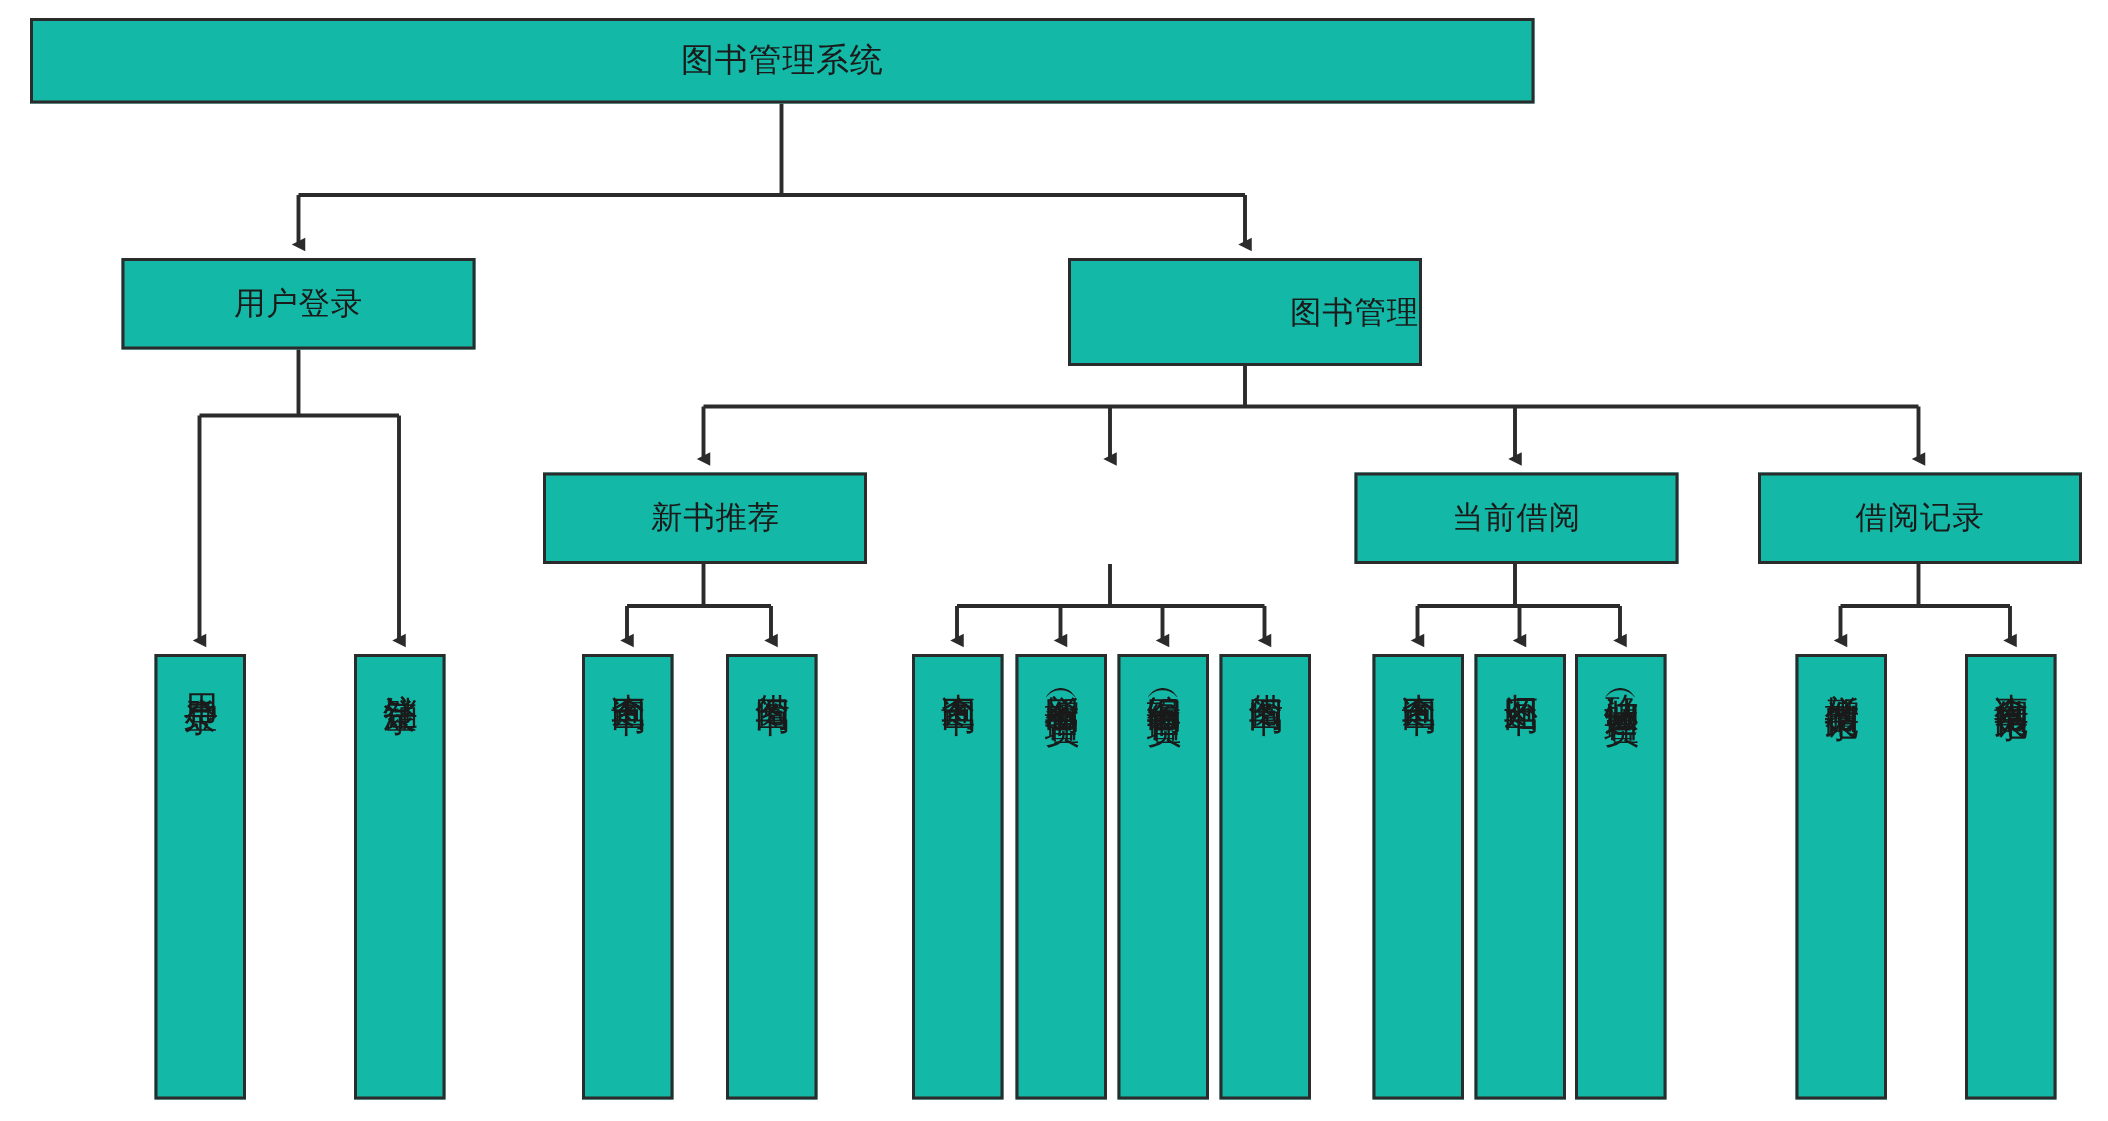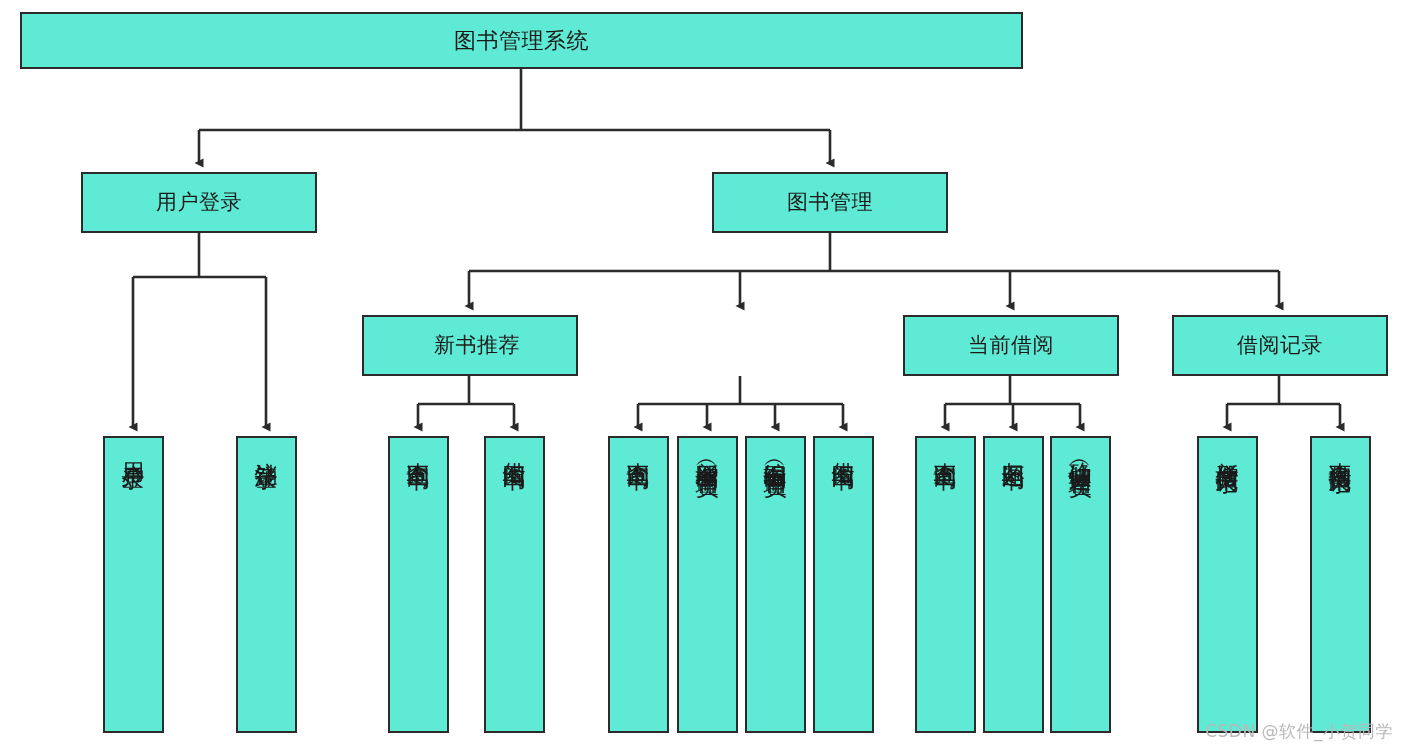--- a/index.html
+++ b/index.html
@@ -22,21 +22,21 @@
   svg.edges {
     position: absolute;
     left: 0; top: 0;
     width: 1405px;
     height: 747px;
   }
   .node {
     position: absolute;
     box-sizing: border-box;
     border: 2.5px solid #2b2b2b;
-    background: #5eead4;
+    background: #14b8a6;
     display: flex;
     align-items: center;
     justify-content: center;
     color: #1a1a1a;
   }
   .node .label {
     display: block;
     text-align: center;
     line-height: 1.18;
     white-space: nowrap;
@@ -126,21 +126,21 @@
     </g>
   </svg>
 
   <div class="node horiz root" style="left:20px; top:12px; width:1003px; height:57px;">
     <span class="label">图书管理系统</span>
   </div>
 
   <div class="node horiz" style="left:81px; top:172px; width:236px; height:61px;">
     <span class="label">用户登录</span>
   </div>
-  <div class="node horiz" style="left:712px; top:172px; width:236px; height:61px;">
+  <div class="node horiz" style="left:712px; top:172px; width:236px; height:72px;justify-content:flex-end;">
     <span class="label">图书管理</span>
   </div>
 
   <div class="node horiz" style="left:362px; top:315px; width:216px; height:61px;padding-left:14px;">
     <span class="label">新书推荐</span>
   </div>
   <div class="node horiz" style="left:903px; top:315px; width:216px; height:61px;">
     <span class="label">当前借阅</span>
   </div>
   <div class="node horiz" style="left:1172px; top:315px; width:216px; height:61px;">
@@ -184,15 +184,14 @@
     <span class="label">确认归还（管理员）</span>
   </div>
 
   <div class="node vert" style="left:1197px; top:436px; width:61px; height:297px;">
     <span class="label">新增借阅记录</span>
   </div>
   <div class="node vert" style="left:1310px; top:436px; width:61px; height:297px;">
     <span class="label">查询借阅记录</span>
   </div>
 
-  <div id="watermark">CSDN @软件_小贺同学</div>
 
 </div>
 
 </body></html>

